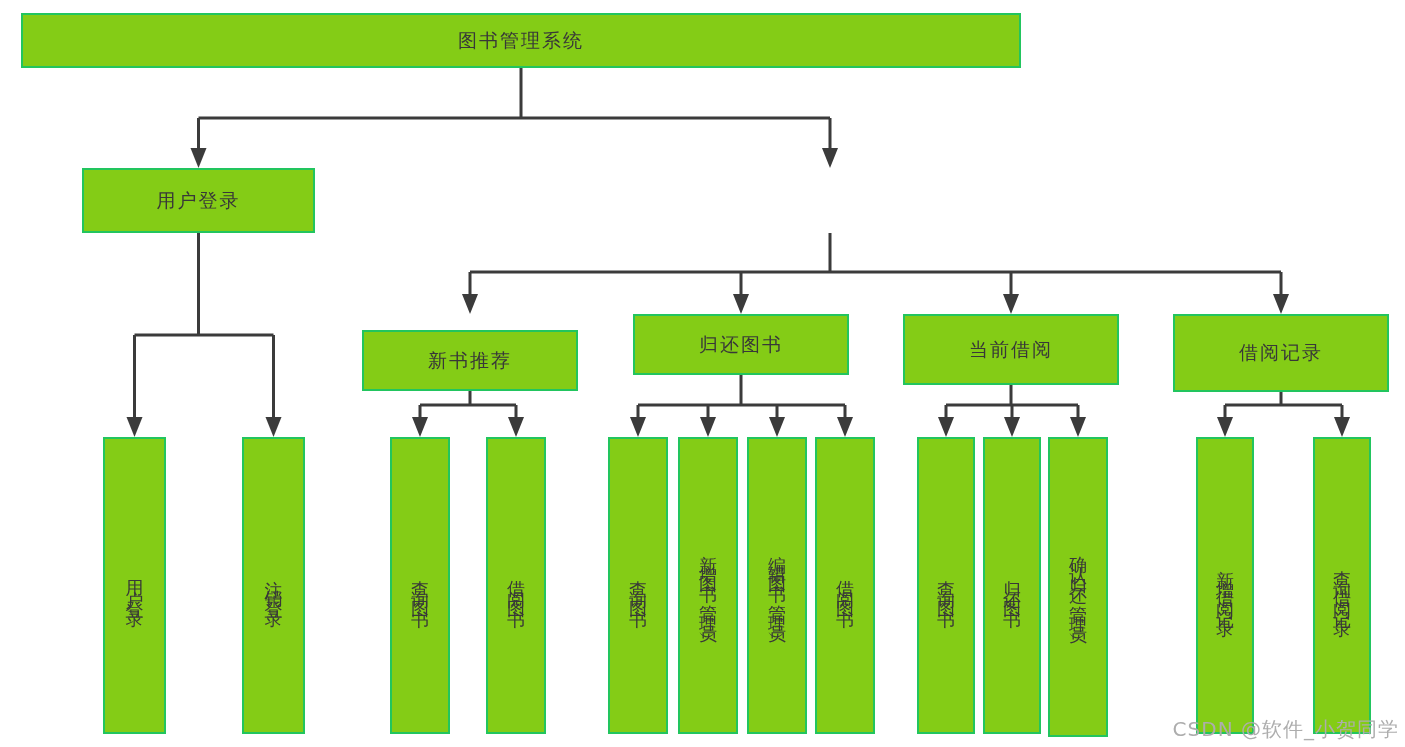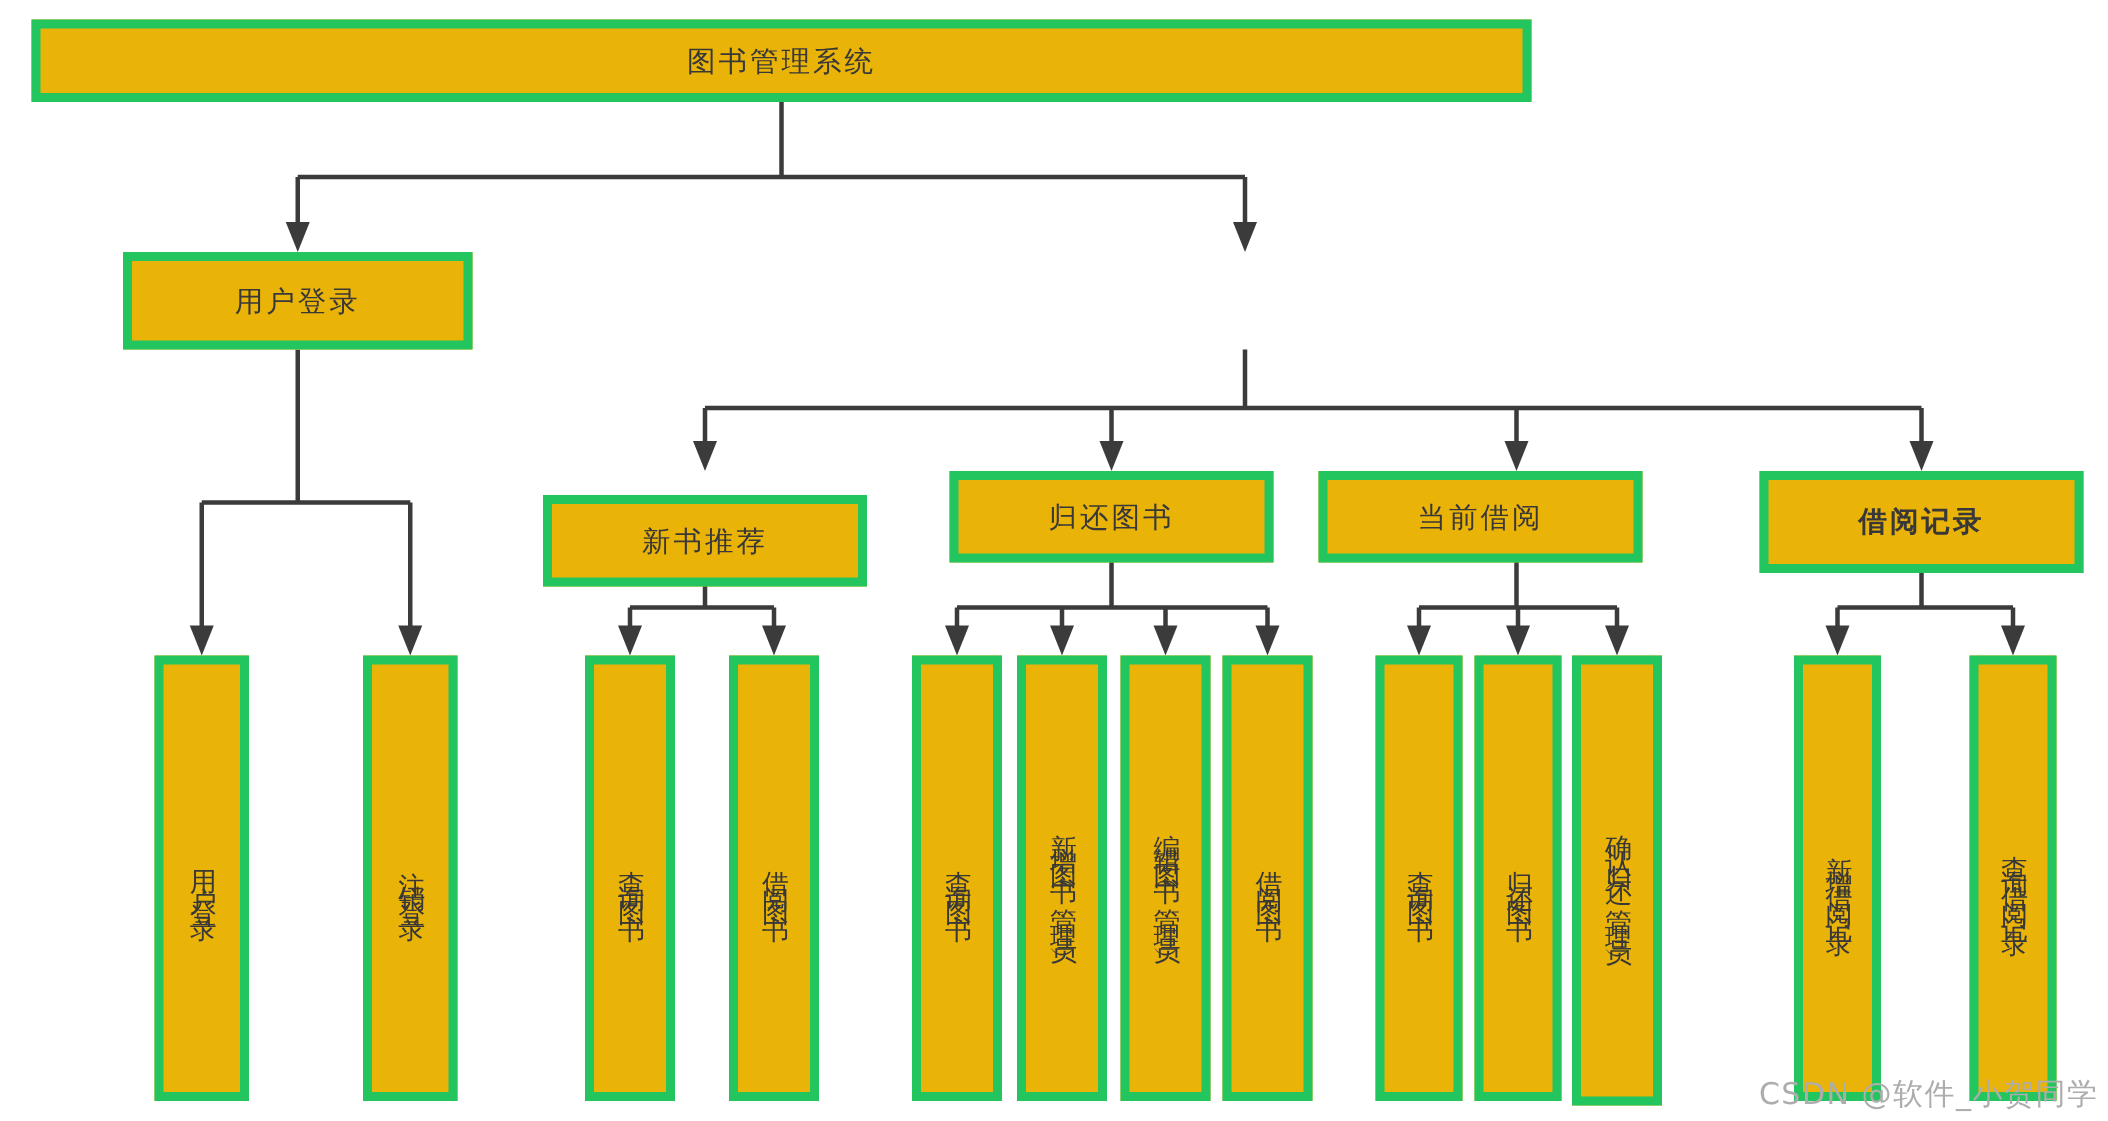--- a/index.html
+++ b/index.html
@@ -4,22 +4,22 @@
 <style>
   * { box-sizing: border-box; }
   html, body { margin: 0; padding: 0; background: #fff; }
   body { font-family: "DejaVu Sans", "Liberation Sans", sans-serif; }
   .canvas {
     position: relative; width: 1405px; height: 747px;
     background: #ffffff; overflow: hidden;
   }
   svg.wires { position: absolute; left: 0; top: 0; width: 1405px; height: 747px; }
   .node {
-    position: absolute; background: #eab308;
-    border: 6px solid #22c55e; color: #383838;
+    position: absolute; background: #84cc16;
+    border: 2px solid #22c55e; color: #383838;
     display: flex; align-items: center; justify-content: center;
     white-space: nowrap;
   }
   .node.h { font-size: 19px; letter-spacing: 2px; }
   .node.v {
     writing-mode: vertical-rl; text-orientation: mixed;
     font-size: 18px; letter-spacing: 10px; line-height: 1;
   }
   .watermark {
     position: absolute; top: 716px; right: 6px; z-index: 5;
@@ -63,22 +63,22 @@
       <polygon points="1334,417 1350,417 1342,437"></polygon>
     </g>
   </svg>
 
   <div class="node h" style="left:21px; top:13px; width:1000px; height:55px;">图书管理系统</div>
 
   <div class="node h" style="left:82px; top:168px; width:233px; height:65px;">用户登录</div>
 
   <div class="node h" style="left:362px; top:314px; width:216px; height:61px;margin-top:16px;">新书推荐</div>
   <div class="node h" style="left:633px; top:314px; width:216px; height:61px;">归还图书</div>
-  <div class="node h" style="left:879px; top:314px; width:216px; height:61px;font-family:Liberation Serif, serif;">当前借阅</div>
-  <div class="node h" style="left:1173px; top:314px; width:216px; height:68px;font-weight:bold;">借阅记录</div>
+  <div class="node h" style="left:903px; top:314px; width:216px; height:71px;font-family:Liberation Serif, serif;">当前借阅</div>
+  <div class="node h" style="left:1173px; top:314px; width:216px; height:78px;">借阅记录</div>
 
   <div class="node v" style="left:103px; top:437px; width:63px; height:297px;">用户登录</div>
   <div class="node v" style="left:242px; top:437px; width:63px; height:297px;">注销登录</div>
 
   <div class="node v" style="left:390px; top:437px; width:60px; height:297px;">查询图书</div>
   <div class="node v" style="left:486px; top:437px; width:60px; height:297px;">借阅图书</div>
 
   <div class="node v" style="left:608px; top:437px; width:60px; height:297px;">查询图书</div>
   <div class="node v" style="left:678px; top:437px; width:60px; height:297px;">新增图书（管理员）</div>
   <div class="node v" style="left:747px; top:437px; width:60px; height:297px;">编辑图书（管理员）</div>

